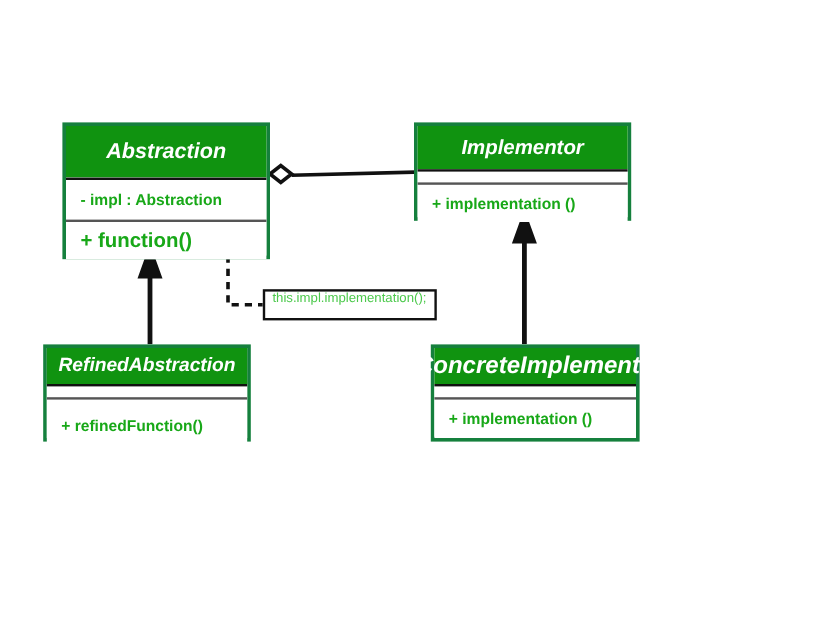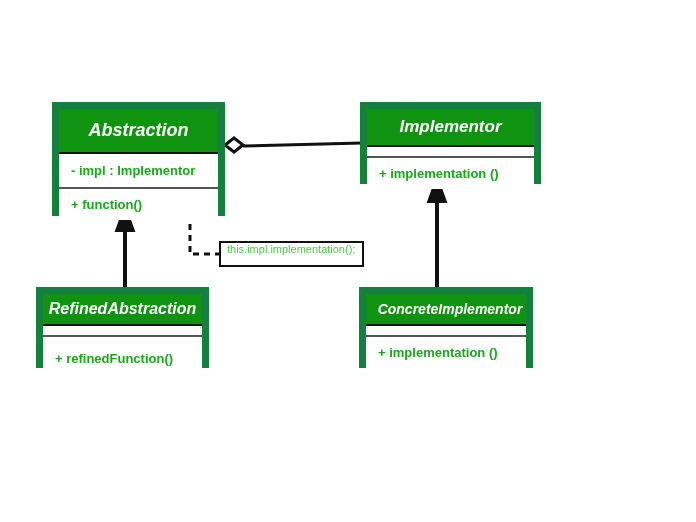--- a/index.html
+++ b/index.html
@@ -17,21 +17,21 @@
   #canvas {
     position: absolute;
     left: 0;
     top: 0;
     width: 696px;
     height: 522px;
   }
   .uml-class {
     position: absolute;
     box-sizing: border-box;
-    border: 7px solid #15803d;
+    border: 3px solid #15803d;
     background: #ffffff;
     z-index: 5;
   }
   .uml-header {
     background: #109310;
     color: #ffffff;
     font-style: italic;
     font-weight: bold;
     text-align: center;
     white-space: nowrap;
@@ -55,35 +55,35 @@
     border-top: 2px solid #111111;
   }
   .uml-compartment .member {
     padding-left: 12px;
   }
 
   
   #box-abstraction { left: 52px; top: 102px; width: 173px; height: 114px; }
   #box-abstraction .uml-header { height: 43px; font-size: 18px; }
   #box-abstraction .attrs { height: 35px; border-top: 2px solid #111111; font-size: 13px; }
-  #box-abstraction .ops   { height: 33px; border-top: 2px solid #555555; font-size: 13px; }
+  #box-abstraction .ops   { height: 33px; border-top: 2px solid #555555; font-size: 17px; }
 
   
-  #box-implementor { left: 360px; top: 102px; width: 181px; height: 82px; }
+  #box-implementor { left: 345px; top: 102px; width: 181px; height: 82px; }
   #box-implementor .uml-header { height: 36px; font-size: 17px; }
   #box-implementor .ops { height: 33px; border-top: 2px solid #555555; font-size: 13px; }
 
   
   #box-refined { left: 36px; top: 287px; width: 173px; height: 81px; }
   #box-refined .uml-header { height: 30px; font-size: 16px; }
   #box-refined .ops { height: 44px; border-top: 2px solid #555555; font-size: 13px; }
 
   
   #box-concrete { left: 359px; top: 287px; width: 174px; height: 81px; }
-  #box-concrete .uml-header { height: 30px; font-size: 14px; }
+  #box-concrete .uml-header { height: 30px; font-size: 20px; }
   #box-concrete .uml-header .title-text { position: relative; left: 4px; }
   #box-concrete .ops { height: 33px; border-top: 2px solid #555555; font-size: 13px; }
 
   
   #note-box {
     position: absolute;
     left: 219px;
     top: 241px;
     width: 145px;
     height: 26px;
@@ -122,21 +122,21 @@
     <circle cx="190" cy="200" r="6" fill="#ffffff" stroke="#111111" stroke-width="3"></circle>
     <path d="M190 213 L190 254 L219 254" fill="none" stroke="#111111" stroke-width="3" stroke-dasharray="6 5"></path>
   </g>
 </svg>
 
 <div class="uml-class" id="box-abstraction">
   <div class="uml-header">
     <span class="title-text">Abstraction</span>
   </div>
   <div class="uml-compartment attrs">
-    <span class="member">- impl : Implementor</span>
+    <span class="member">- impl : Abstraction</span>
   </div>
   <div class="uml-compartment ops">
     <span class="member">+ function()</span>
   </div>
 </div>
 
 <div class="uml-class" id="box-implementor">
   <div class="uml-header">
     <span class="title-text">Implementor</span>
   </div>

